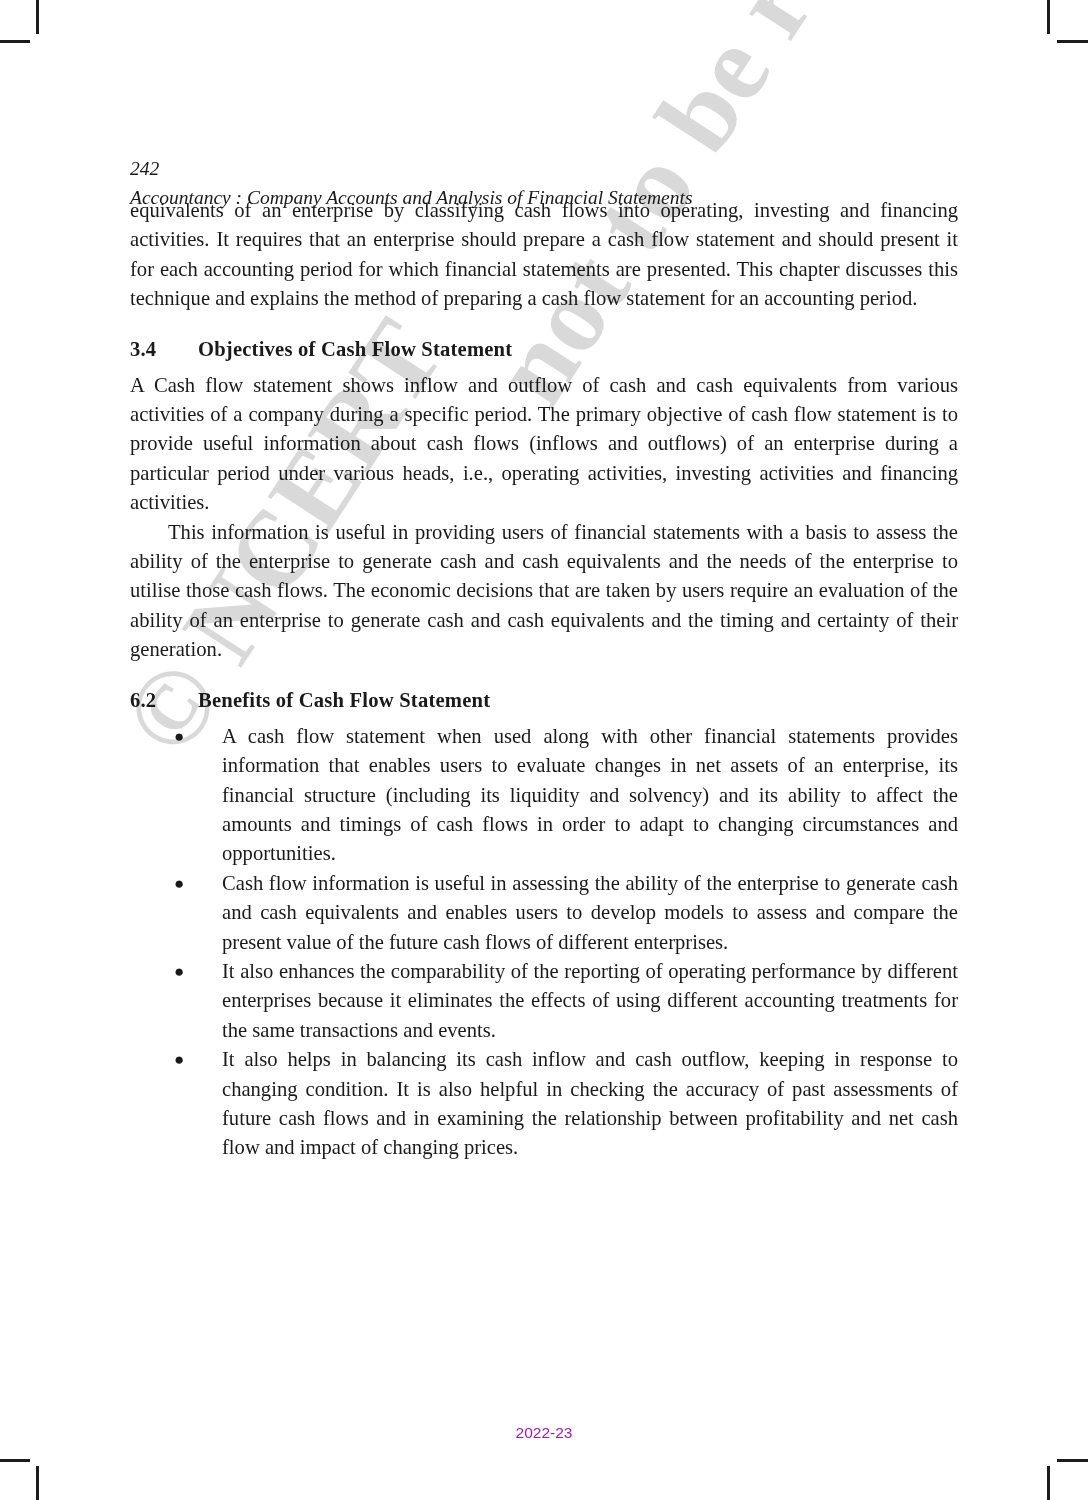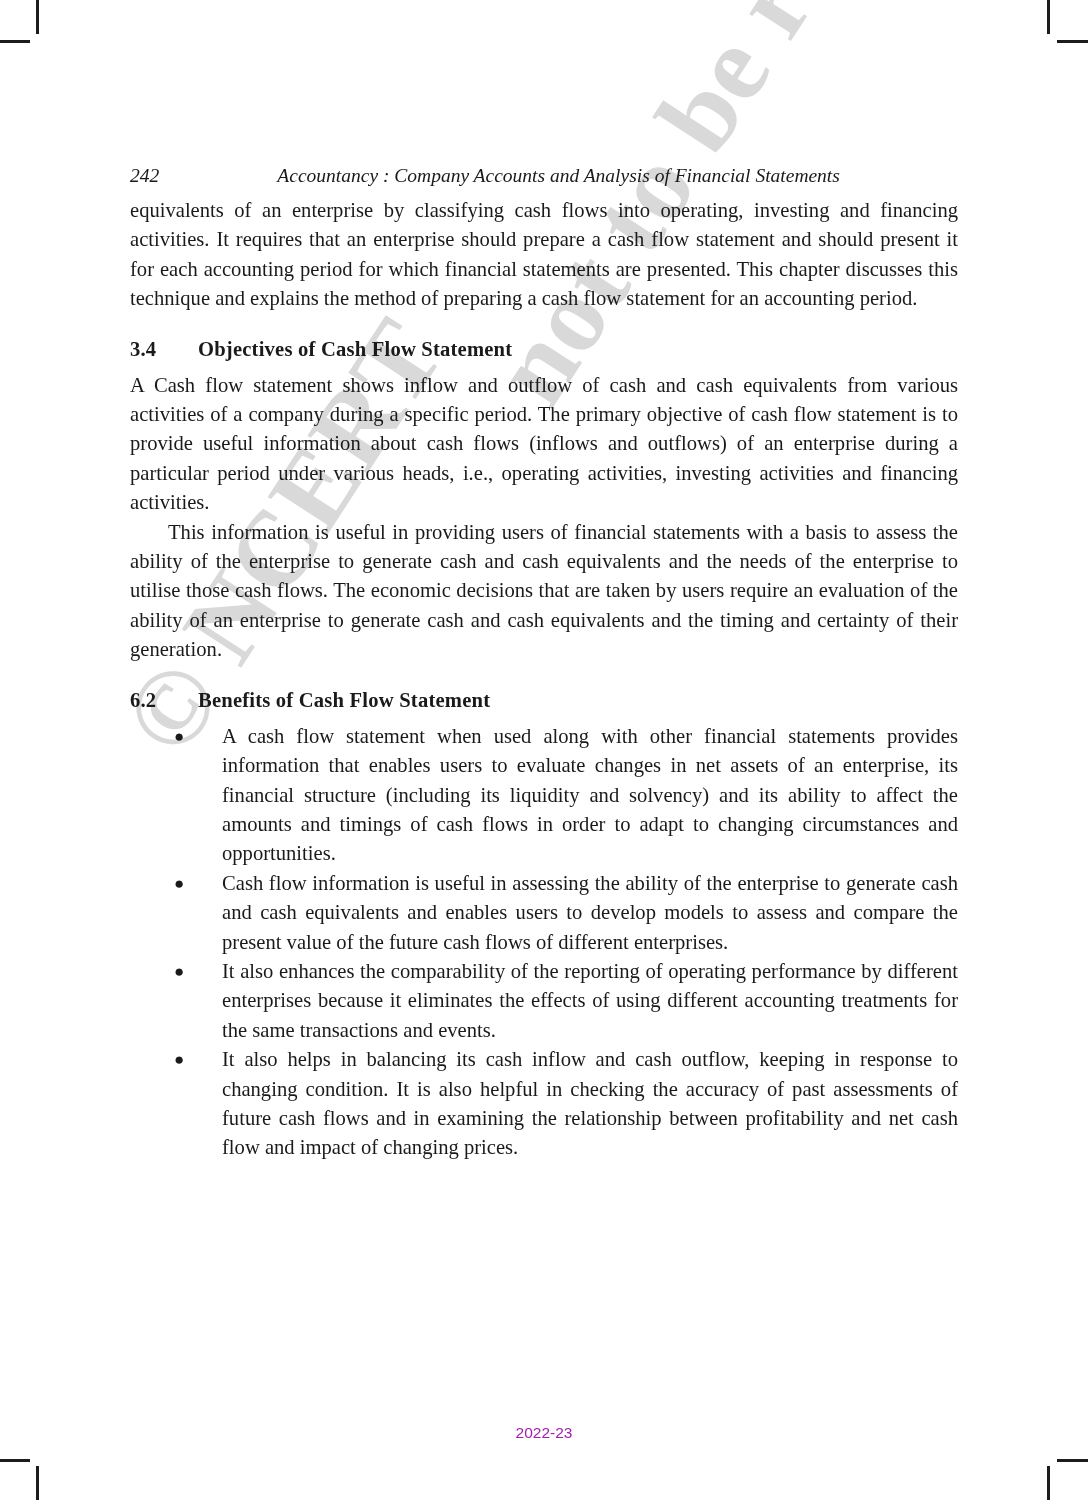--- a/index.html
+++ b/index.html
@@ -71,20 +71,21 @@
   }
   .pagehead {
     position: absolute;
     left: 130px;
     top: 158px;
     width: 828px;
     display: flex;
     align-items: baseline;
     font-style: italic;
     font-size: 19.5px;
+    flex-direction: column;
   }
   .pagehead .folio {
     flex: 0 0 auto;
   }
   .pagehead .runhead {
     flex: 1 1 auto;
     text-align: center;
     white-space: nowrap;
     margin-top: 7px;
   }

